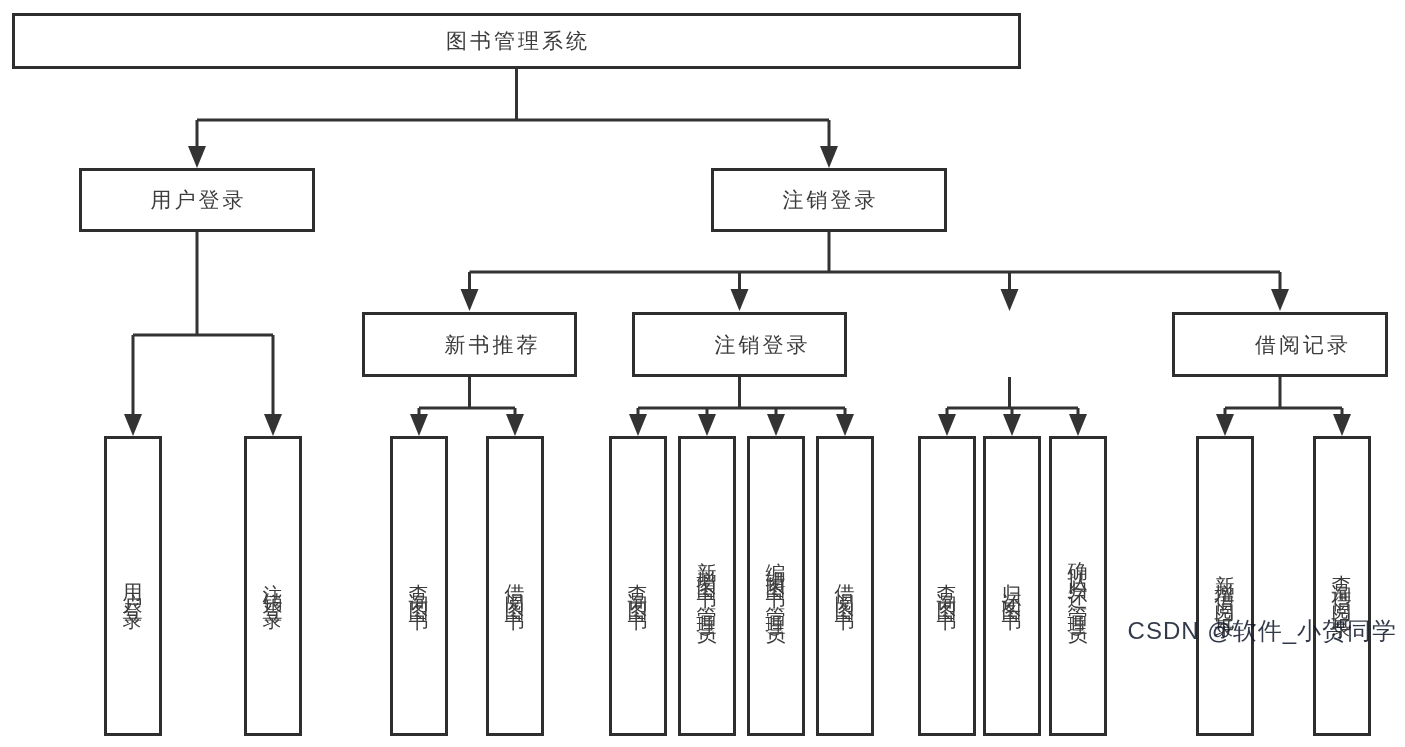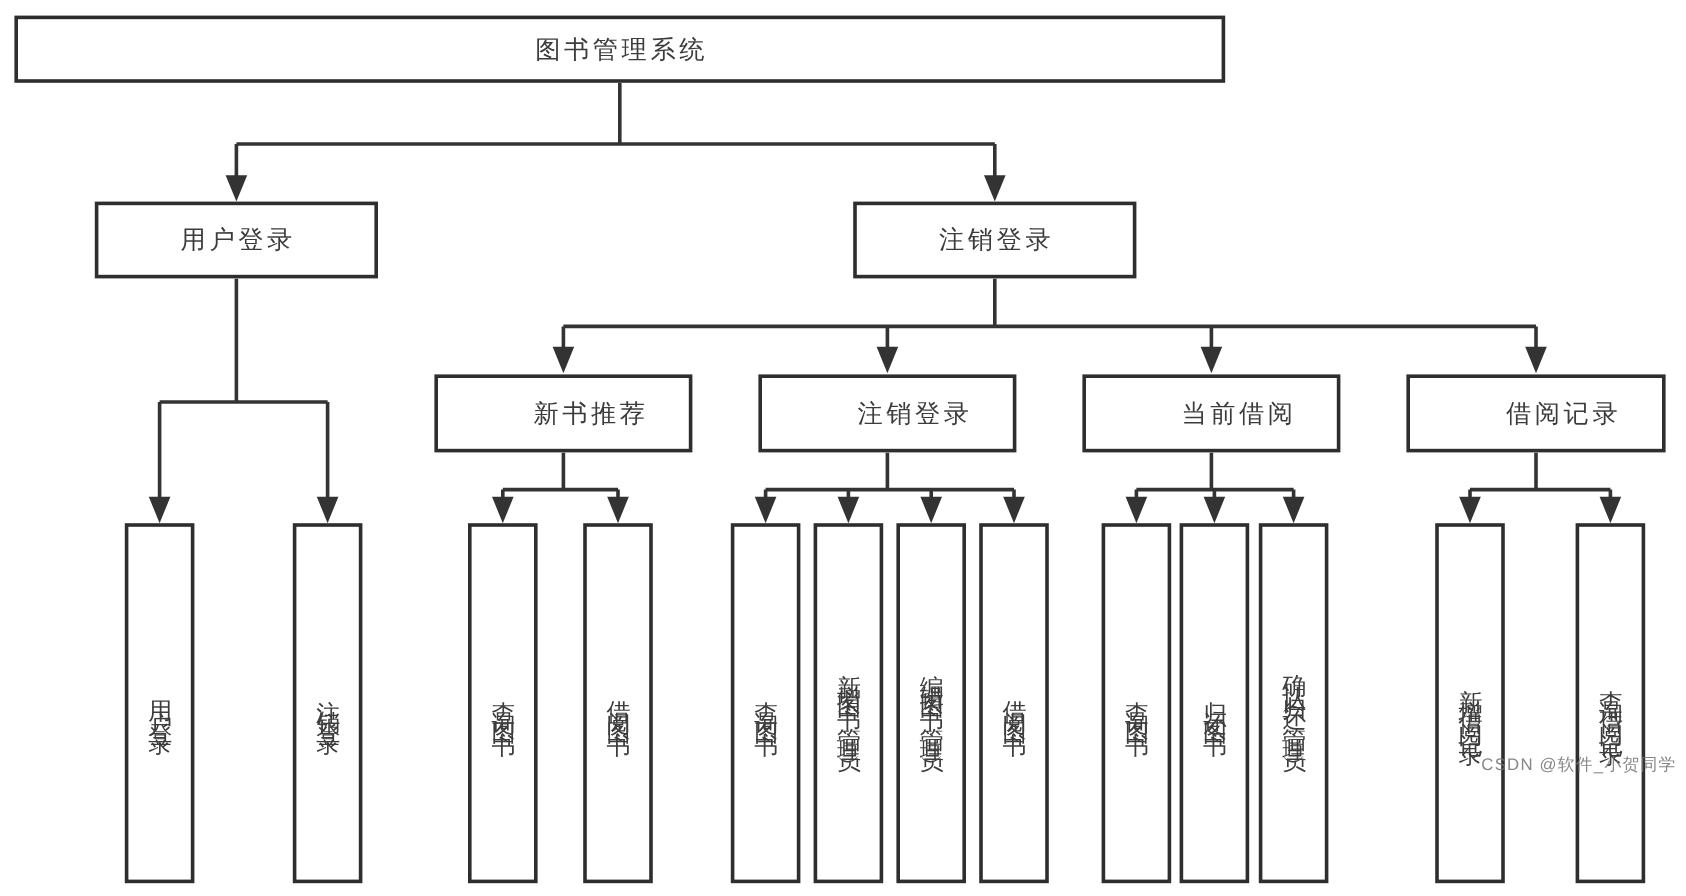--- a/index.html
+++ b/index.html
@@ -67,22 +67,22 @@
   .g2a { left: 390px; }  .g2b { left: 486px; }
   .g3a { left: 609px; }  .g3b { left: 678px; }
   .g3c { left: 747px; }  .g3d { left: 816px; }
   .g4a { left: 918px; }  .g4b { left: 983px; }
   .g4c { left: 1049px; }
   .g5a { left: 1196px; } .g5b { left: 1313px; }
   .watermark {
     position: absolute;
     right: 8px;
     bottom: 5px;
-    font-size: 14px;
-    color: #737373;
+    font-size: 24px;
+    color: #0f172a;
     opacity: 0.85;
     letter-spacing: 1px;
     z-index: 5;
     white-space: nowrap;
   }
 </style>
 </head>
 <body>
 
 <div class="stage">
@@ -138,23 +138,20 @@
   <div class="box l2b">
     <span class="h-label">注销登录</span>
   </div>
 
   <div class="box l3 l3a">
     <span class="h-label">新书推荐</span>
   </div>
   <div class="box l3 l3b">
     <span class="h-label">注销登录</span>
   </div>
-  <div class="box l3 l3c">
-    <span class="h-label">当前借阅</span>
-  </div>
   <div class="box l3 l3d">
     <span class="h-label">借阅记录</span>
   </div>
 
   <div class="box leaf g1a">
     <span>用户登录</span>
   </div>
   <div class="box leaf g1b">
     <span>注销登录</span>
   </div>

